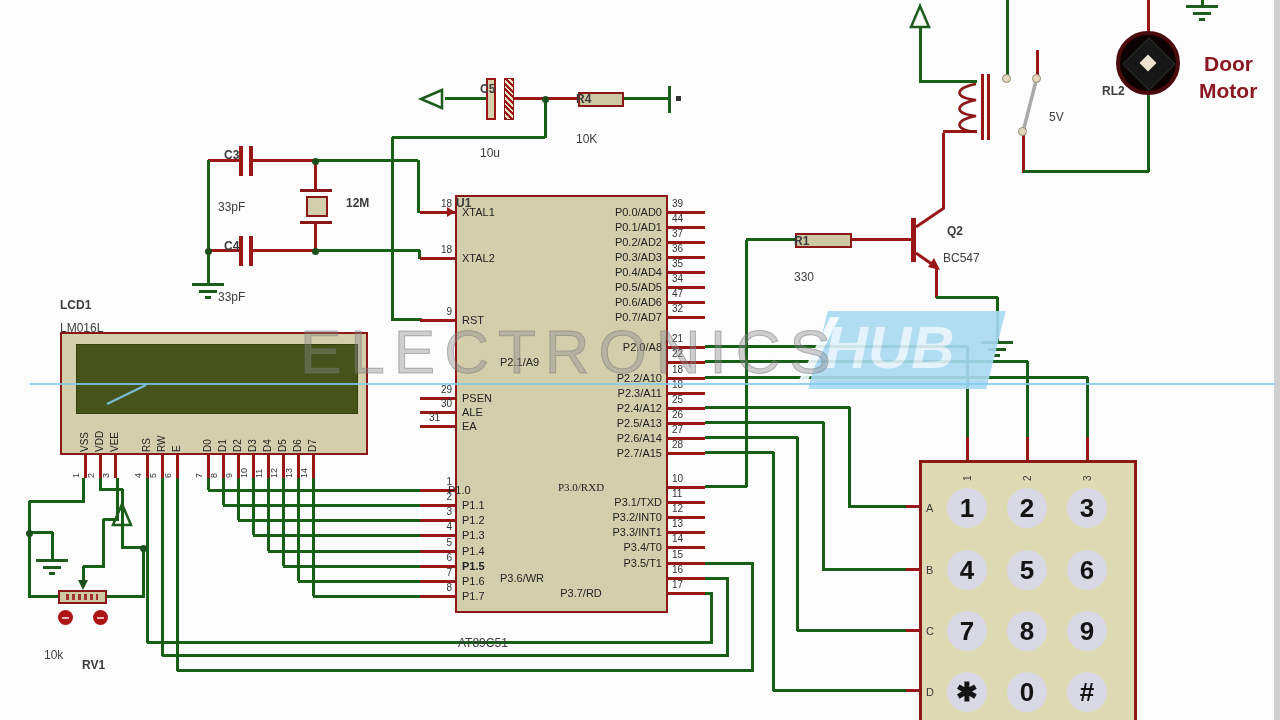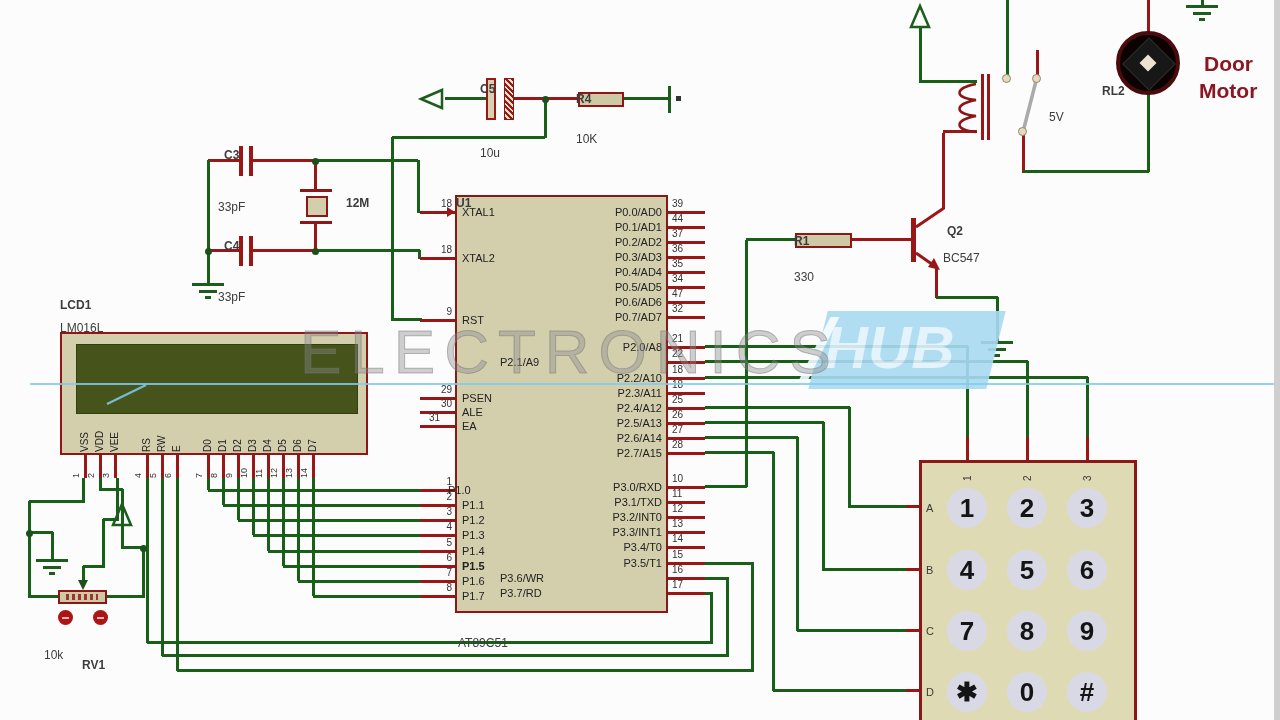--- a/index.html
+++ b/index.html
@@ -324,42 +324,42 @@
     <div class="pin-num" style="left:672px;top:409px;width:30px;text-align:left;">26</div>
     <div class="pin-name" style="left:500px;top:417px;width:162px;text-align:right;">P2.5/A13</div>
     <div class="stub" style="left:668px;top:437px;width:37px;height:3px;"></div>
     <div class="pin-num" style="left:672px;top:424px;width:30px;text-align:left;">27</div>
     <div class="pin-name" style="left:500px;top:432px;width:162px;text-align:right;">P2.6/A14</div>
     <div class="stub" style="left:668px;top:452px;width:37px;height:3px;"></div>
     <div class="pin-num" style="left:672px;top:439px;width:30px;text-align:left;">28</div>
     <div class="pin-name" style="left:500px;top:447px;width:162px;text-align:right;">P2.7/A15</div>
     <div class="stub" style="left:668px;top:486px;width:37px;height:3px;"></div>
     <div class="pin-num" style="left:672px;top:473px;width:30px;text-align:left;">10</div>
-    <div class="pin-name" style="left:500px;top:481px;width:162px;text-align:right;">P3.0/RXD</div>
+    <div class="pin-name" style="left:500px;top:481px;width:162px;text-align:center;font-family:Liberation Serif, serif;">P3.0/RXD</div>
     <div class="stub" style="left:668px;top:501px;width:37px;height:3px;"></div>
     <div class="pin-num" style="left:672px;top:488px;width:30px;text-align:left;">11</div>
     <div class="pin-name" style="left:500px;top:496px;width:162px;text-align:right;">P3.1/TXD</div>
     <div class="stub" style="left:668px;top:516px;width:37px;height:3px;"></div>
     <div class="pin-num" style="left:672px;top:503px;width:30px;text-align:left;">12</div>
     <div class="pin-name" style="left:500px;top:511px;width:162px;text-align:right;">P3.2/INT0</div>
     <div class="stub" style="left:668px;top:531px;width:37px;height:3px;"></div>
     <div class="pin-num" style="left:672px;top:518px;width:30px;text-align:left;">13</div>
     <div class="pin-name" style="left:500px;top:526px;width:162px;text-align:right;">P3.3/INT1</div>
     <div class="stub" style="left:668px;top:546px;width:37px;height:3px;"></div>
     <div class="pin-num" style="left:672px;top:533px;width:30px;text-align:left;">14</div>
     <div class="pin-name" style="left:500px;top:541px;width:162px;text-align:right;">P3.4/T0</div>
     <div class="stub" style="left:668px;top:562px;width:37px;height:3px;"></div>
     <div class="pin-num" style="left:672px;top:549px;width:30px;text-align:left;">15</div>
     <div class="pin-name" style="left:500px;top:557px;width:162px;text-align:right;">P3.5/T1</div>
     <div class="stub" style="left:668px;top:577px;width:37px;height:3px;"></div>
     <div class="pin-num" style="left:672px;top:564px;width:30px;text-align:left;">16</div>
     <div class="pin-name" style="left:500px;top:572px;width:162px;text-align:left;">P3.6/WR</div>
     <div class="stub" style="left:668px;top:592px;width:37px;height:3px;"></div>
     <div class="pin-num" style="left:672px;top:579px;width:30px;text-align:left;">17</div>
-    <div class="pin-name" style="left:500px;top:587px;width:162px;text-align:left;">P3.7/RD</div>
+    <div class="pin-name" style="left:500px;top:587px;width:162px;text-align:center;">P3.7/RD</div>
     <div class="stub" style="left:84px;top:455px;width:3px;height:23px;"></div>
     <div class="lcd-pin-label vtext" style="left:79px;top:414px;height:38px;">VSS</div>
     <div class="lcd-pin-num vtext" style="left:71px;top:458px;height:20px;">1</div>
     <div class="stub" style="left:99px;top:455px;width:3px;height:23px;"></div>
     <div class="lcd-pin-label vtext" style="left:94px;top:414px;height:38px;">VDD</div>
     <div class="lcd-pin-num vtext" style="left:86px;top:458px;height:20px;">2</div>
     <div class="stub" style="left:114px;top:455px;width:3px;height:23px;"></div>
     <div class="lcd-pin-label vtext" style="left:109px;top:414px;height:38px;">VEE</div>
     <div class="lcd-pin-num vtext" style="left:101px;top:458px;height:20px;">3</div>
     <div class="stub" style="left:146px;top:455px;width:3px;height:23px;"></div>

